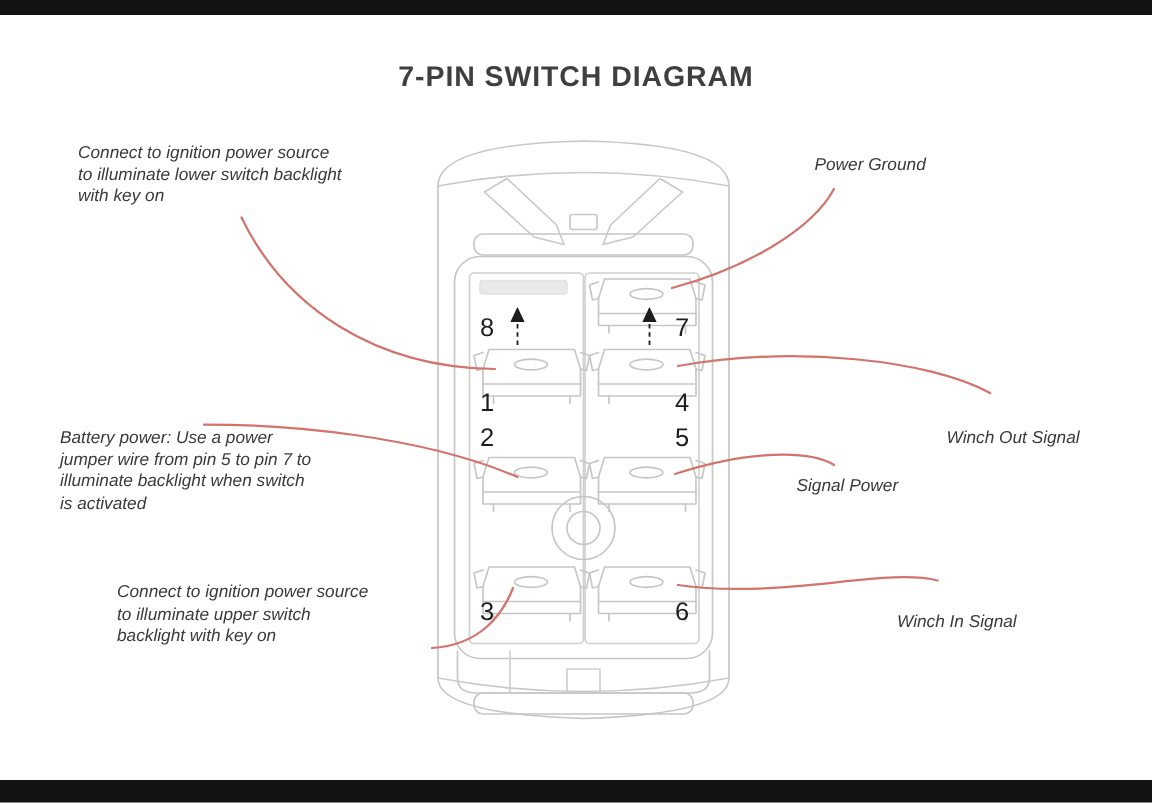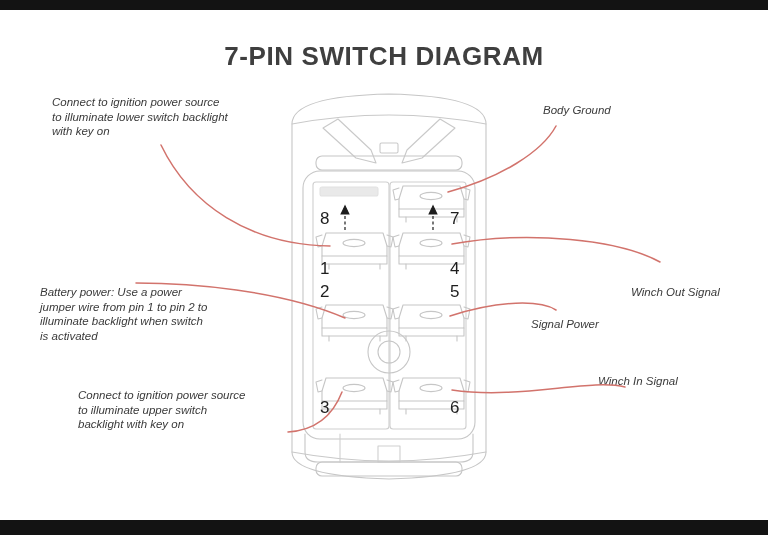--- a/index.html
+++ b/index.html
@@ -11,21 +11,21 @@
     position:relative;
   }
   #stage{position:absolute;left:0;top:0;width:768px;height:535px;background:#ffffff;}
   .letterbox{position:absolute;left:0;width:768px;background:#131313;}
   #bar-top{top:0;height:10px;}
   #bar-bottom{bottom:0;height:15px;}
 
   #title{
     position:absolute;left:0;top:41px;width:768px;
     text-align:center;
-    font-size:26px;font-weight:bold;letter-spacing:0.6px;
+    font-size:19px;font-weight:bold;letter-spacing:0.6px;
     color:#3f3f3f;
   }
 
   .anno{
     position:absolute;
     font-style:italic;
     font-size:11.5px;
     line-height:14.5px;
     color:#3a3a3a;
     white-space:pre-line;
@@ -33,21 +33,21 @@
   .anno.c{}
   .anno.l{text-align:left;}
 
   #a-topleft{left:52px;top:95px;width:216px;}
   #a-midleft{left:40px;top:285px;width:232px;}
   #a-botleft{left:78px;top:388px;width:216px;}
 
   #a-bodyground{left:543px;top:103px;}
   #a-winchout{left:631px;top:269px;margin-top:16px;}
   #a-battery{left:531px;top:317px;}
-  #a-winchin{left:598px;top:374px;}
+  #a-winchin{left:598px;top:408px;}
 
   svg{position:absolute;left:0;top:0;width:768px;height:535px;overflow:visible;}
   #layer-switch{z-index:2;}
   #layer-leads{z-index:3;}
 
   .pinnum{
     position:absolute;
     font-family:"Liberation Sans", sans-serif;
     font-size:17px;
     color:#1d1d1d;
@@ -197,25 +197,25 @@
 
   <div class="pinnum" style="left:450px;top:209px;">7</div>
   <div class="pinnum" style="left:450px;top:259px;">4</div>
   <div class="pinnum" style="left:450px;top:282px;">5</div>
   <div class="pinnum" style="left:450px;top:398px;">6</div>
 
   <div class="anno c" id="a-topleft">Connect to ignition power source
 to illuminate lower switch backlight
 with key on</div>
   <div class="anno c" id="a-midleft">Battery power: Use a power
-jumper wire from pin 1 to pin 2 to
+jumper wire from pin 5 to pin 7 to
 illuminate backlight when switch
 is activated</div>
   <div class="anno c" id="a-botleft">Connect to ignition power source
 to illuminate upper switch
 backlight with key on</div>
 
-  <div class="anno l" id="a-bodyground">Body Ground</div>
+  <div class="anno l" id="a-bodyground">Power Ground</div>
   <div class="anno l" id="a-winchout">Winch Out Signal</div>
   <div class="anno l" id="a-battery">Signal Power</div>
   <div class="anno l" id="a-winchin">Winch In Signal</div>
 
 </div>
 
 </body></html>

